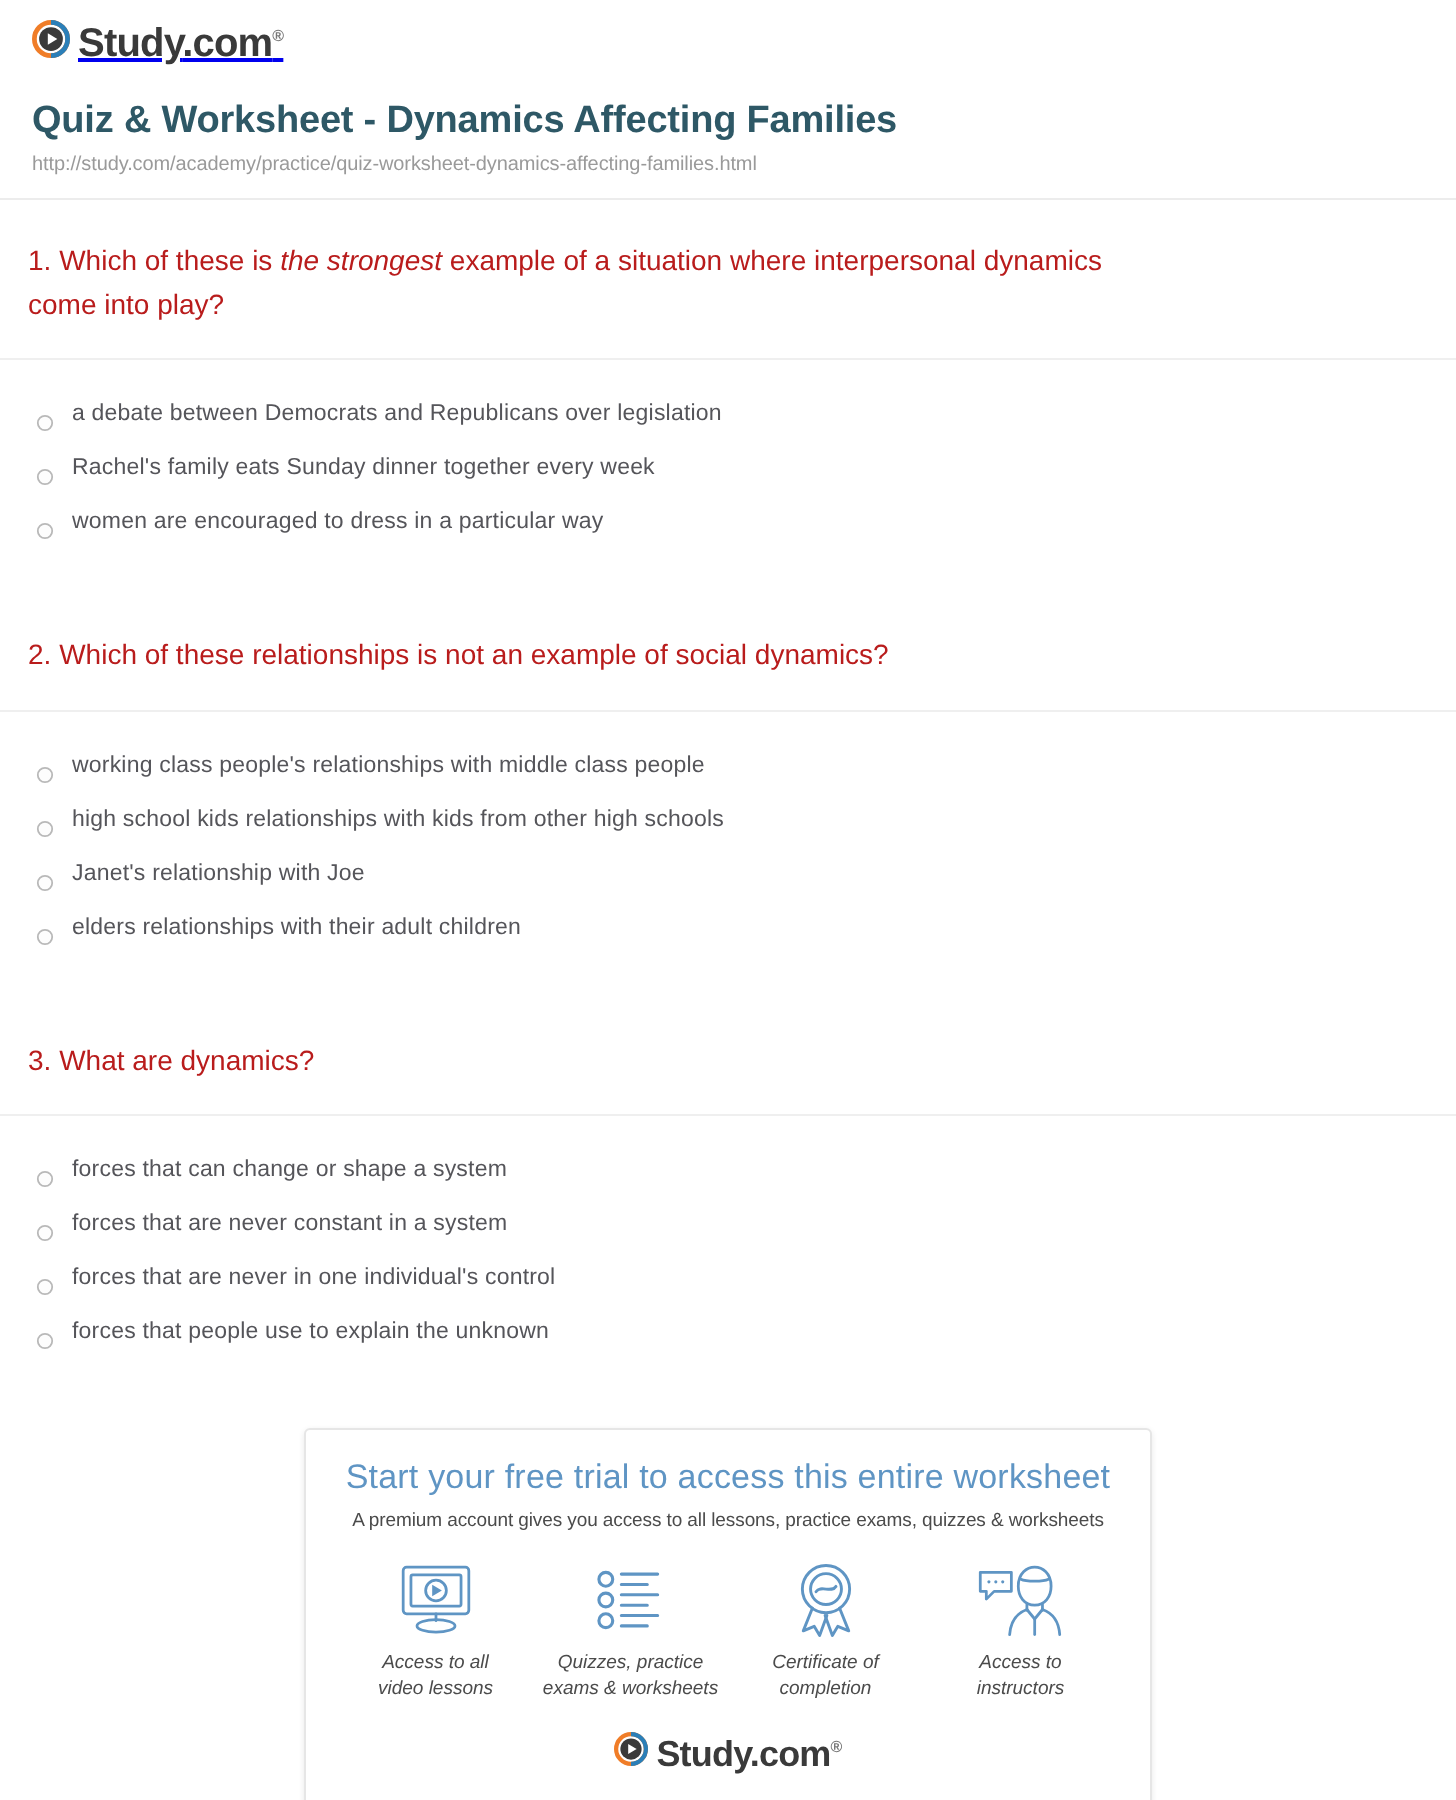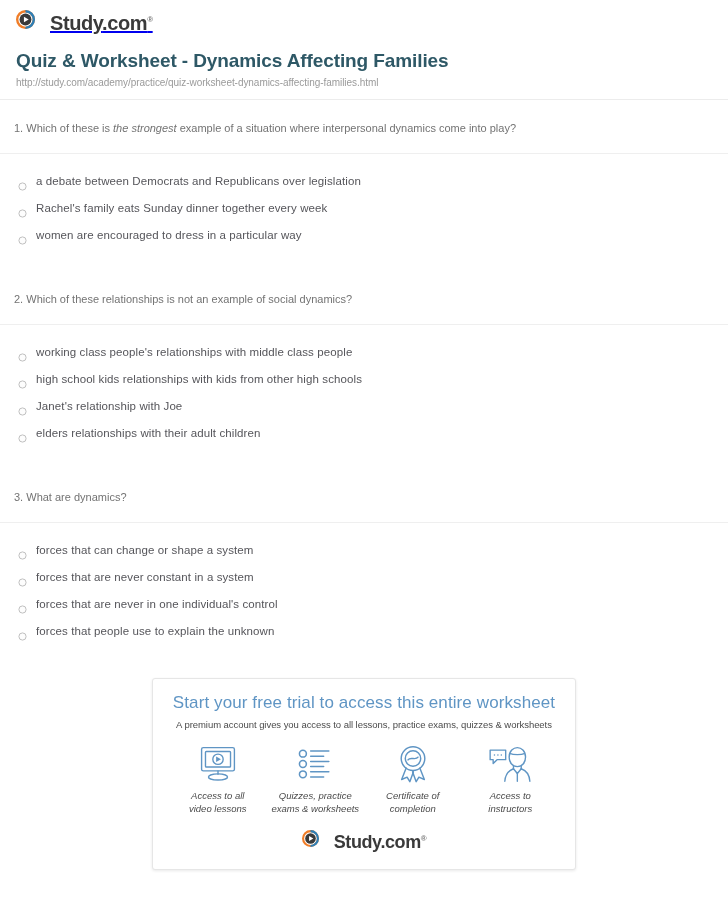--- a/index.html
+++ b/index.html
@@ -14,22 +14,22 @@
     overflow: hidden;
   }
 
   
   .brand-header {
     padding: 10px 0 0 16px;
     height: 42px;
   }
   .brand-logo {
     display: inline-flex;
-    align-items: flex-end;
-    gap: 15px;
+    align-items: center;
+    gap: 4px;
   }
   .brand-logo .logo-mark { display: block; }
   .brand-logo .logo-word {
     font-size: 20px;
     font-weight: bold;
     color: #3a3a3a;
     letter-spacing: -0.4px;
     line-height: 1;
   }
   .brand-logo .logo-word .dotcom { color: #3a3a3a; }
@@ -60,22 +60,22 @@
     border: 0;
     border-top: 1px solid #ececec;
     margin: 11px 0 0 0;
     width: 100%;
   }
 
   
   .quiz-body { padding: 0; }
   .question-block { padding: 0; }
   .question-text {
-    font-size: 11px;
-    color: #737373;
+    font-size: 14px;
+    color: #b91c1c;
     line-height: 1.55;
     margin: 0;
     padding: 20px 150px 0 14px;
     font-weight: normal;
   }
   .question-text em { font-style: italic; }
   .q-rule {
     border: 0;
     border-top: 1px solid #efefef;
     margin: 16px 0 0 0;

